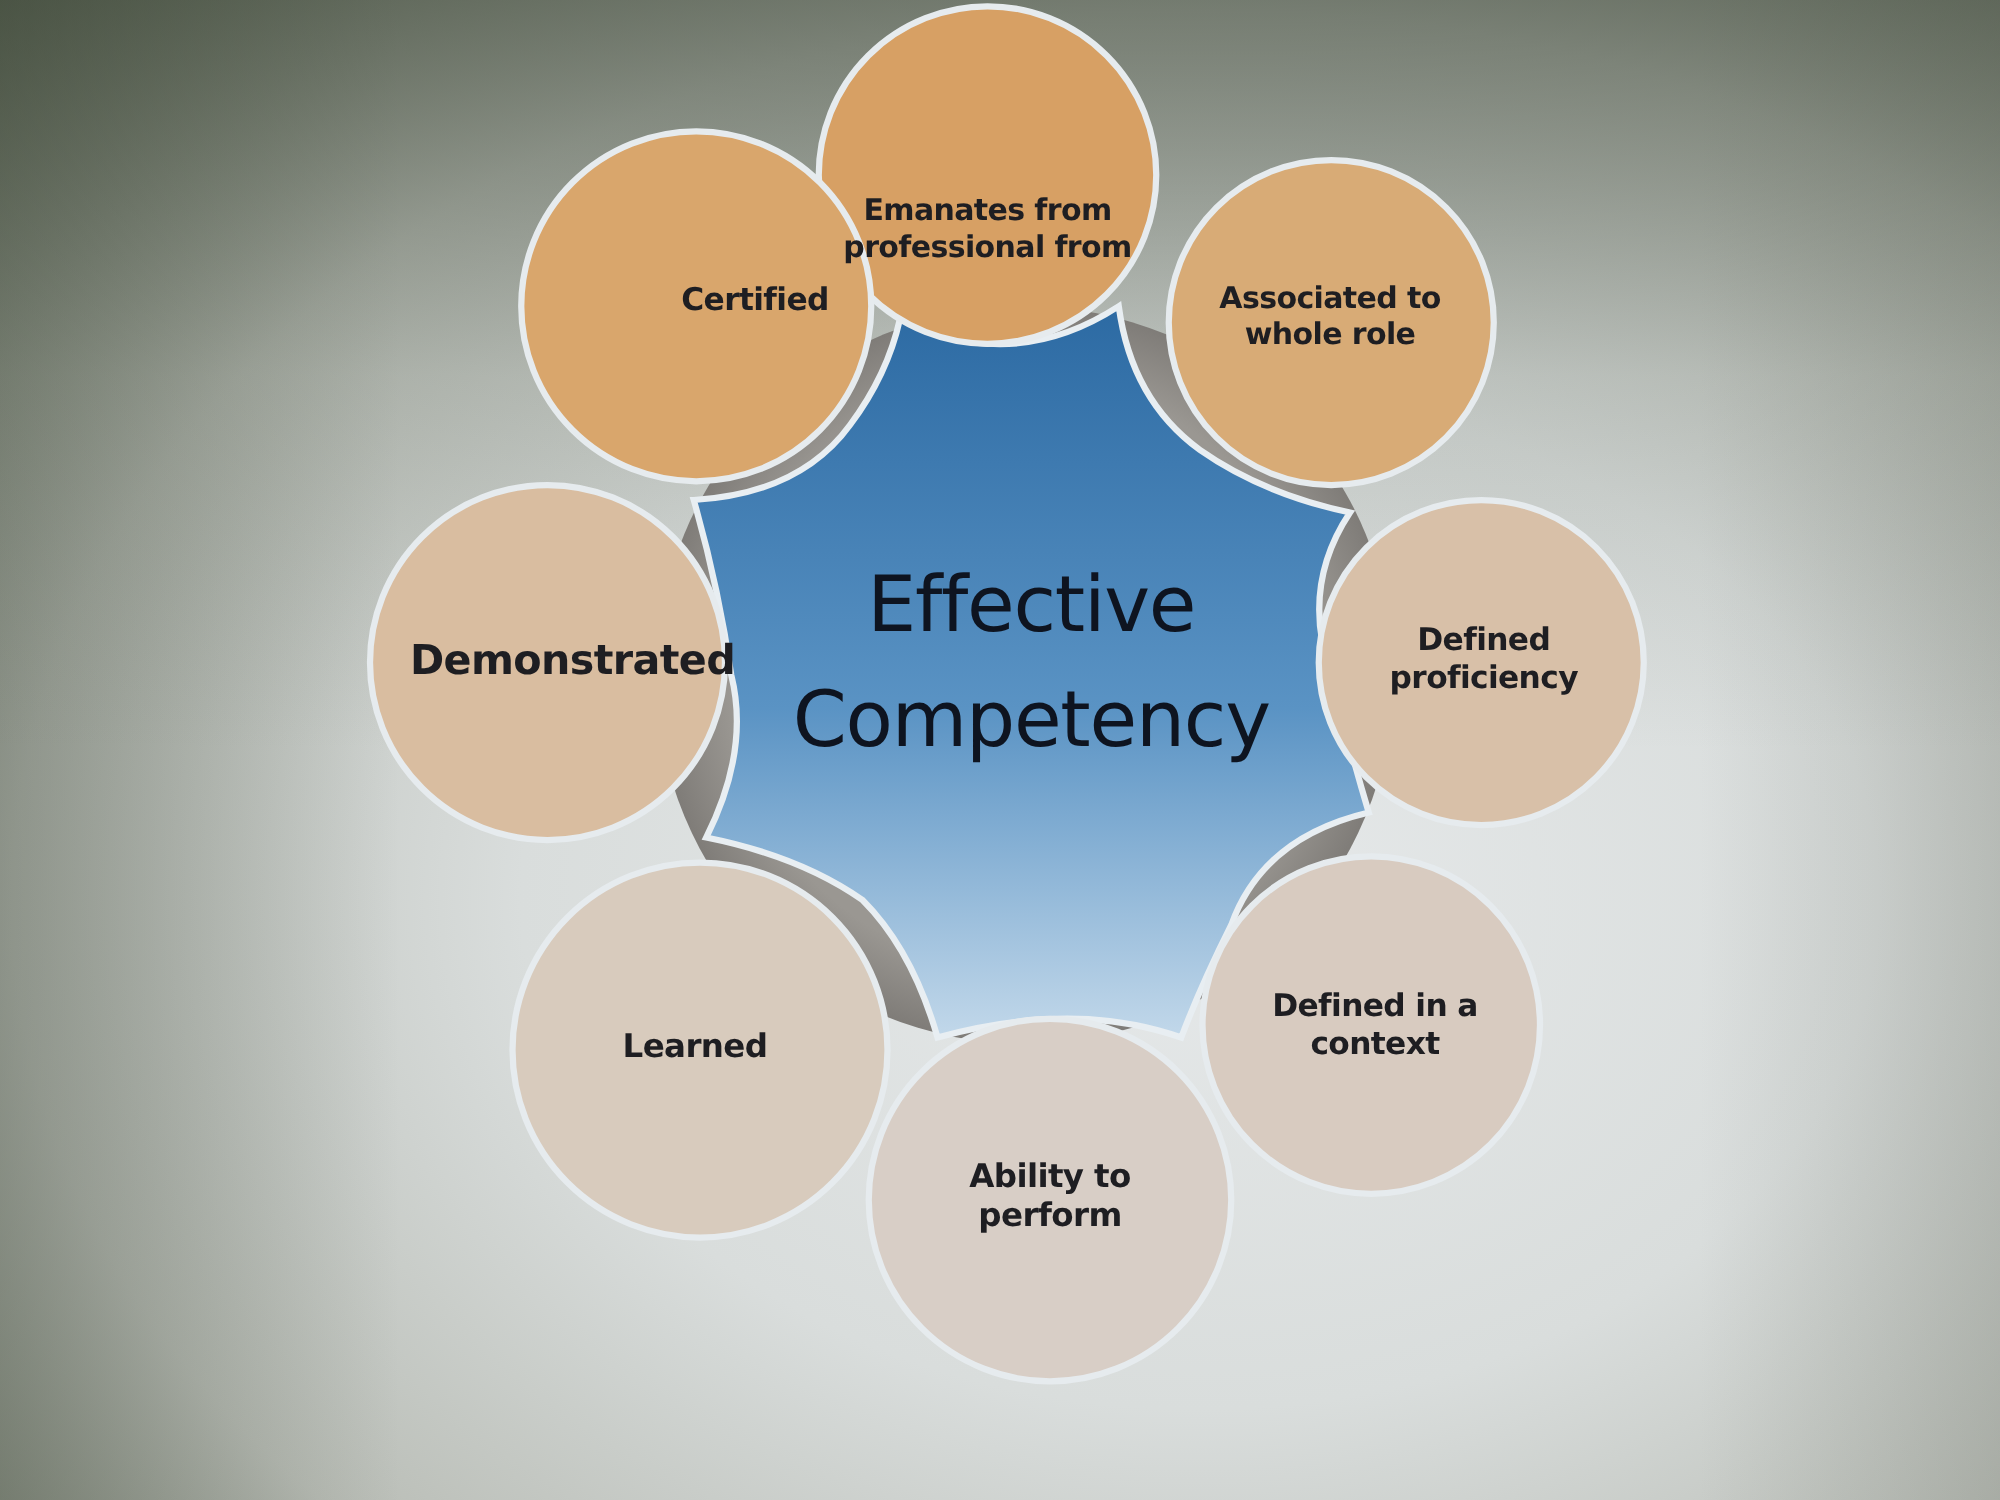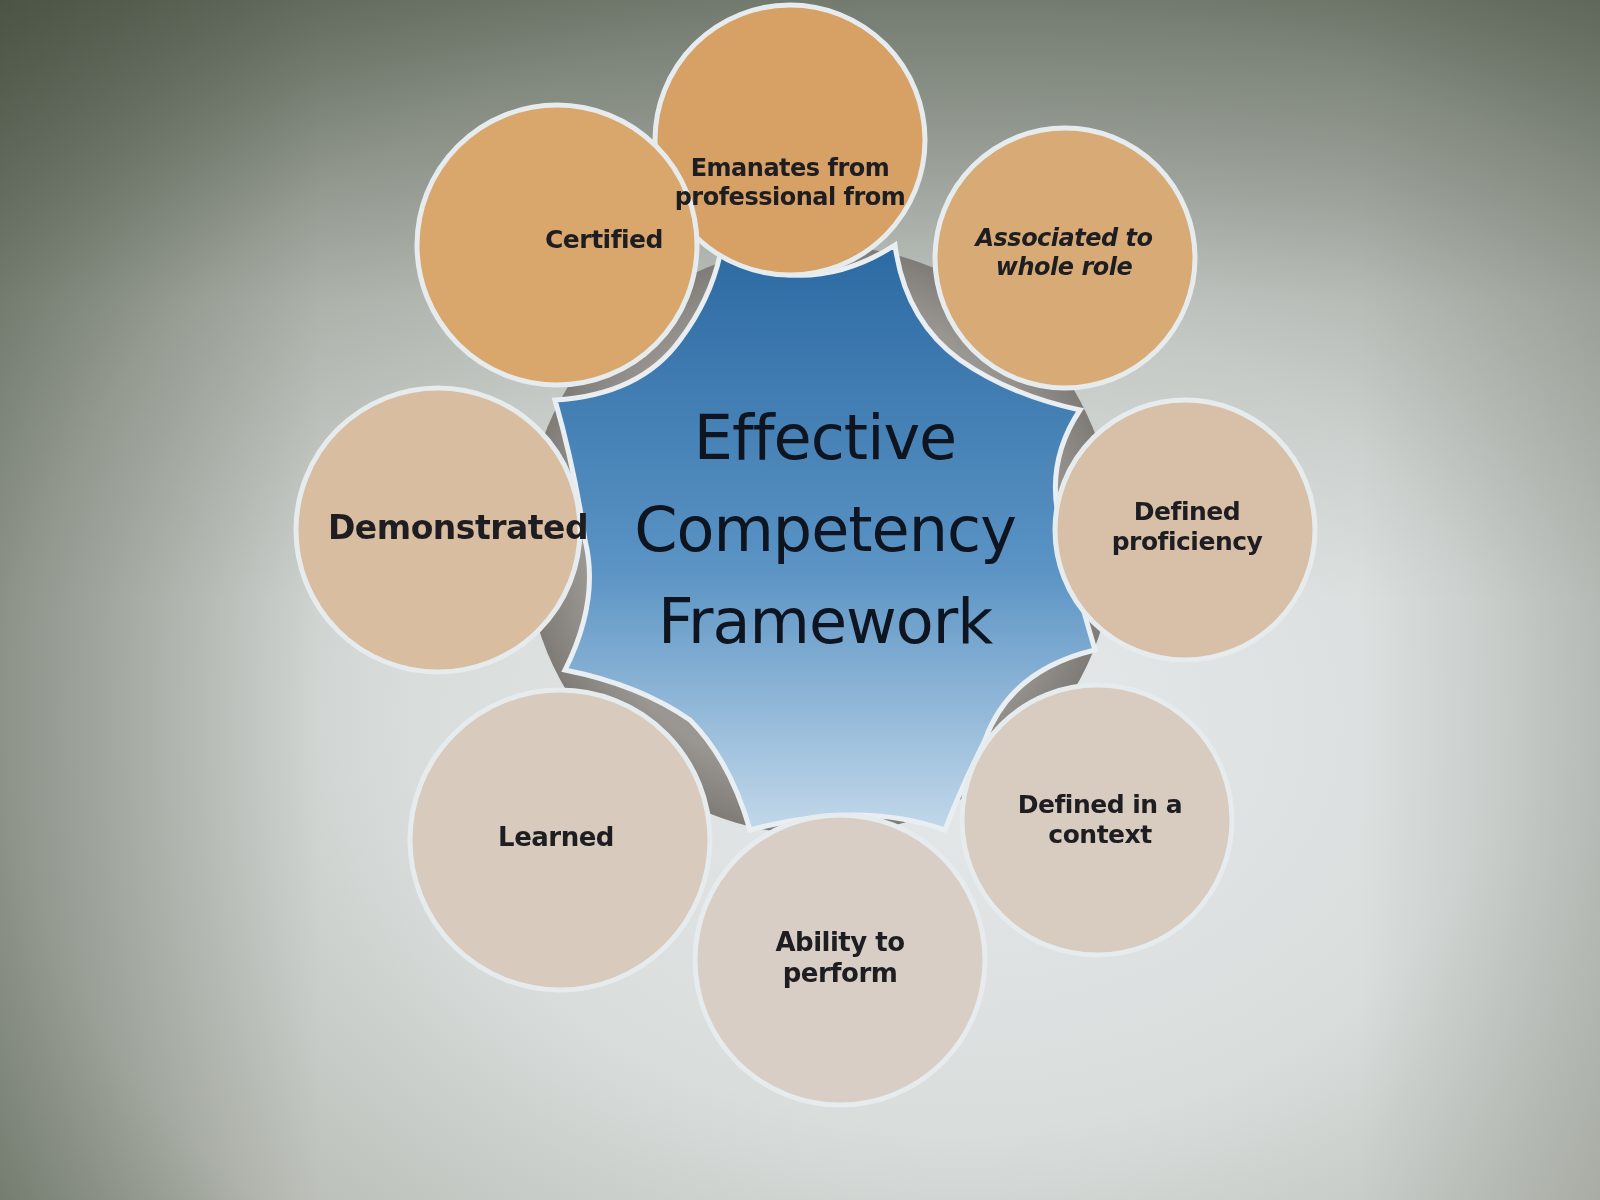--- a/index.html
+++ b/index.html
@@ -85,21 +85,21 @@
   <path d="M 715 250 A 160 90 0 0 1 895 245" fill="none" stroke="#8a8782" stroke-width="30" opacity="0.0"></path>
 </svg>
 
 <div class="label" style="left:790px; top:135px; font-size:24px;margin-top:48px;">
   <div>Emanates from</div>
   <div>professional from</div>
 </div>
 <div class="label" style="left:556px; top:240px; font-size:25px;margin-left:48px;">
   <div>Certified</div>
 </div>
-<div class="label" style="left:1064px; top:253px; font-size:24px;font-style:italic;">
+<div class="label" style="left:1064px; top:253px; font-size:24px;">
   <div>Associated to</div>
   <div>whole role</div>
 </div>
 <div class="label" style="left:458px; top:528px; font-size:33px;">
   <div>Demonstrated</div>
 </div>
 <div class="label" style="left:1187px; top:527px; font-size:25px;">
   <div>Defined</div>
   <div>proficiency</div>
 </div>
@@ -111,14 +111,13 @@
   <div>context</div>
 </div>
 <div class="label" style="left:840px; top:958px; font-size:26px;">
   <div>Ability to</div>
   <div>perform</div>
 </div>
 
 <div class="center-title">
   <div>Effective</div>
   <div>Competency</div>
-  <div>Framework</div>
 </div>
 
 </body></html>

